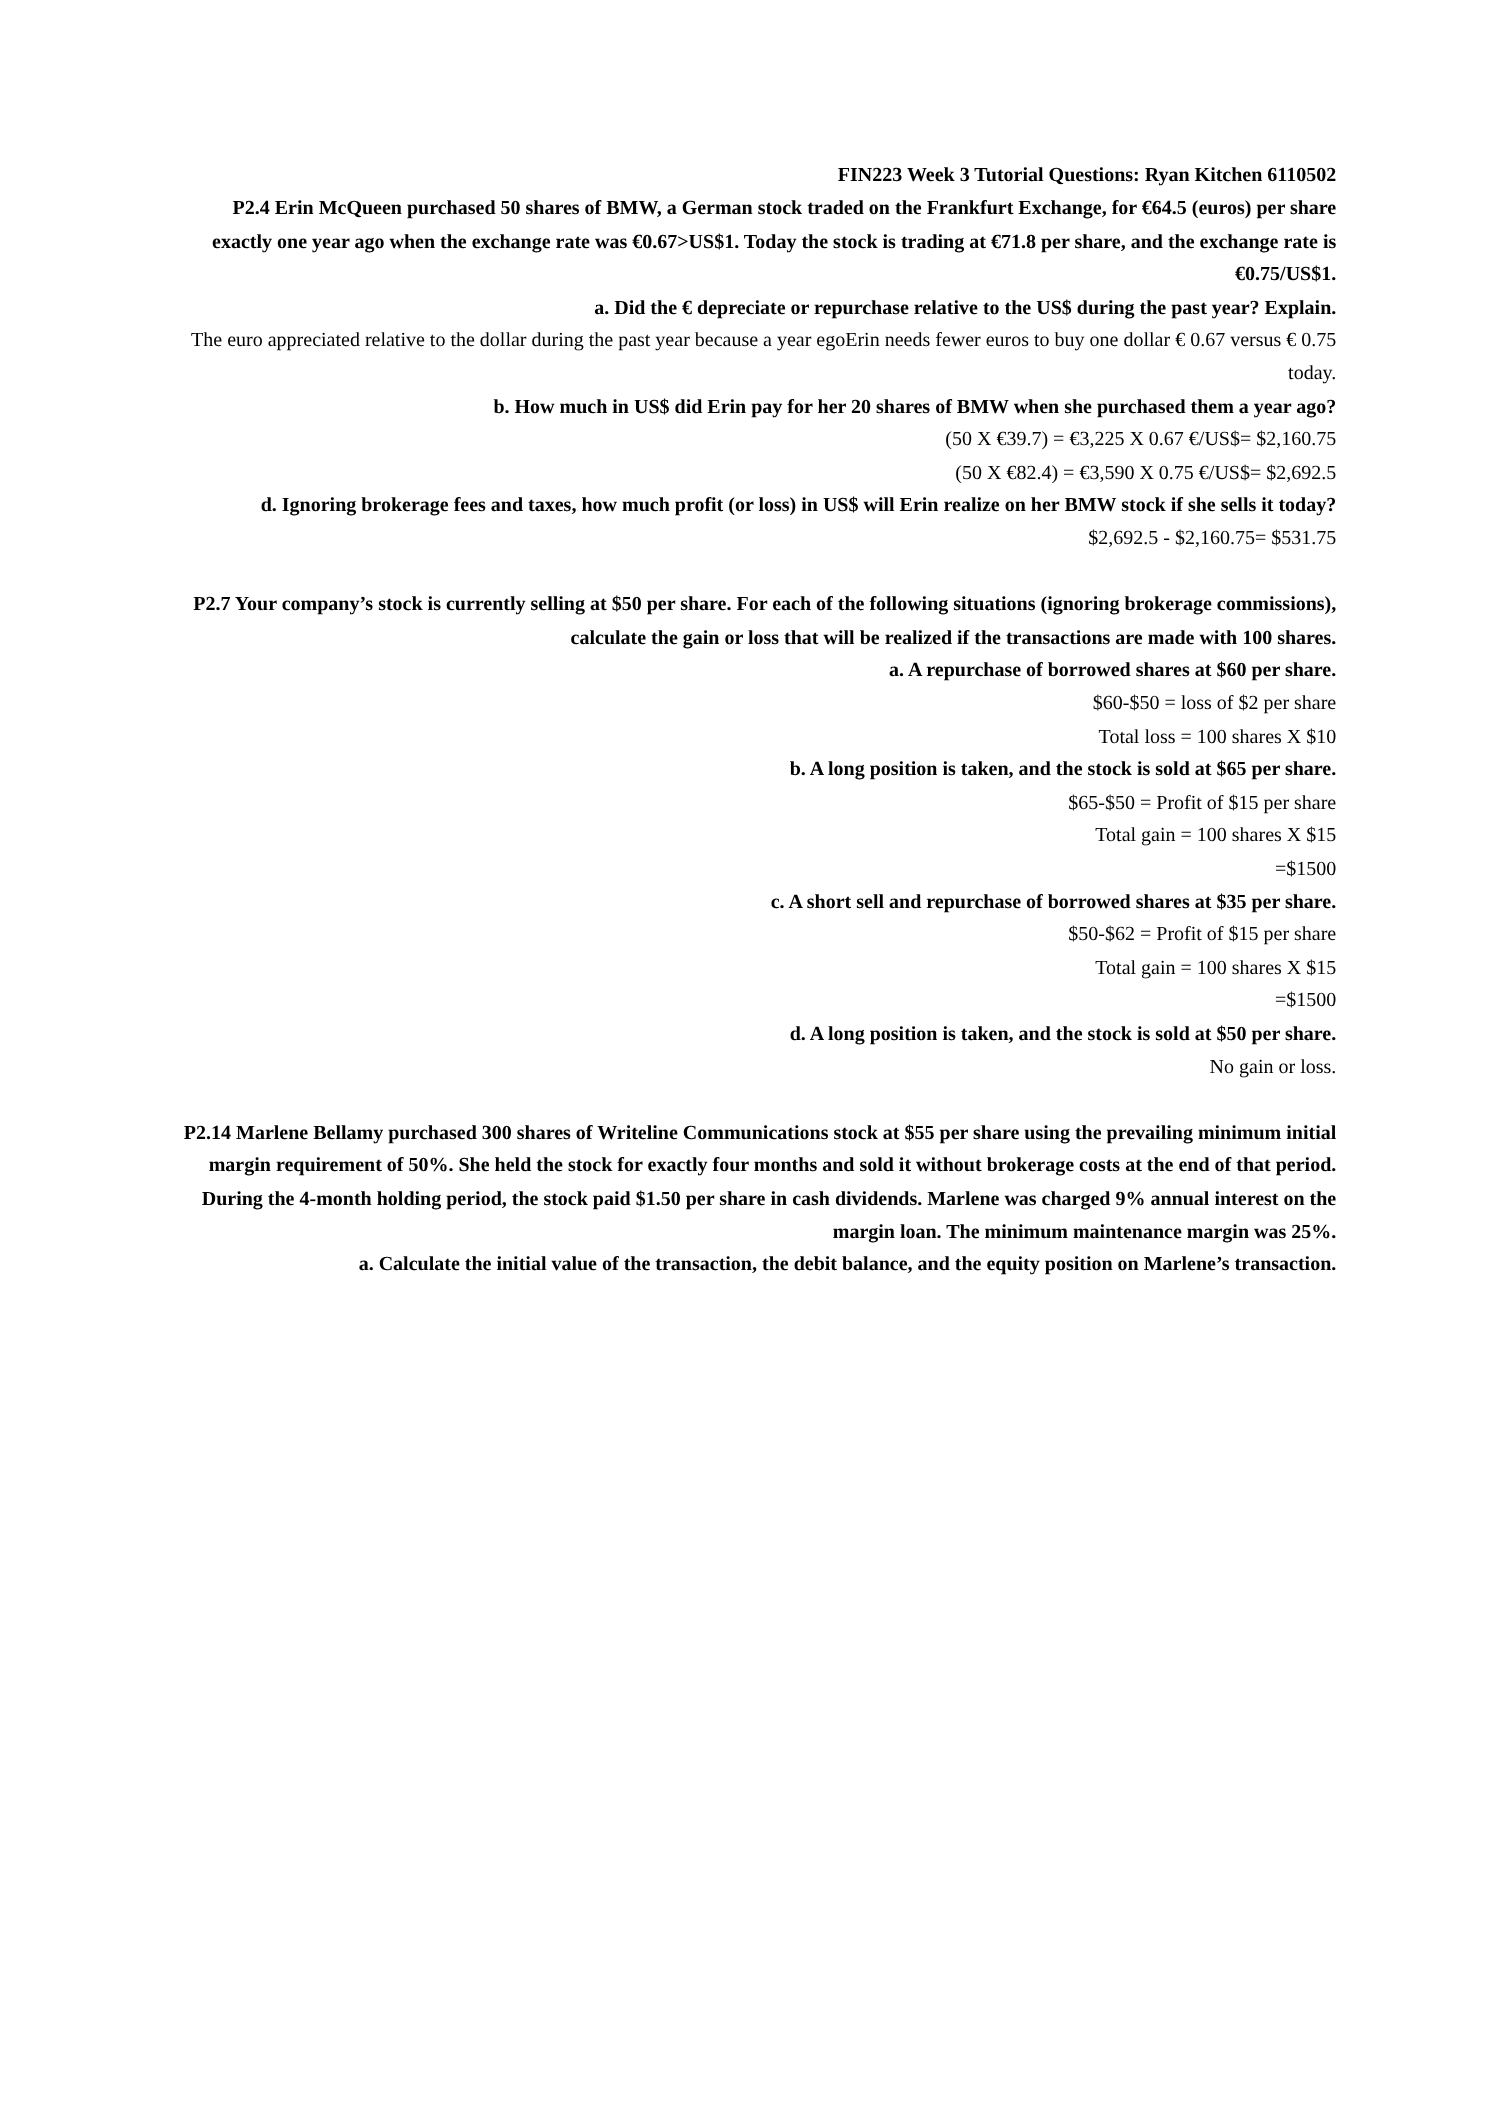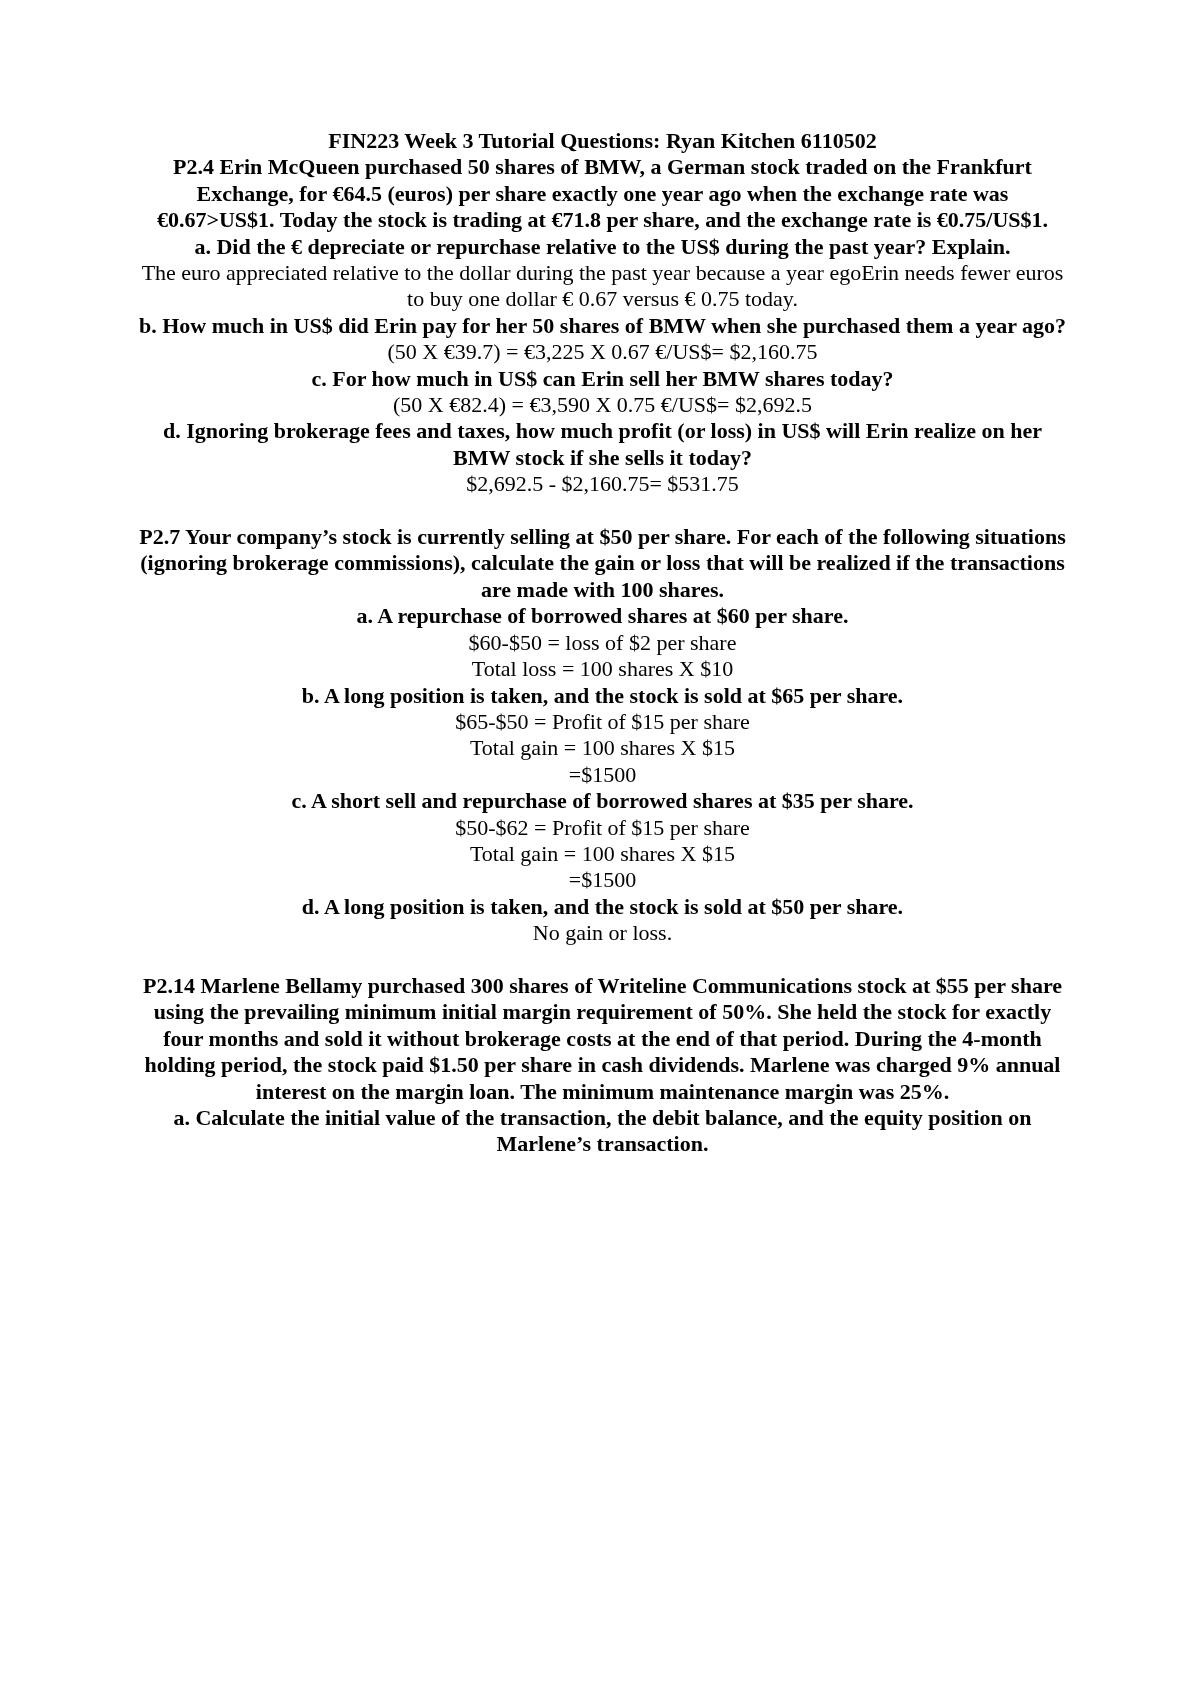--- a/index.html
+++ b/index.html
@@ -13,23 +13,23 @@
     color: #000000;
     font-family: "Liberation Serif", "DejaVu Serif", serif;
     overflow: hidden;
     position: relative;
   }
   .page {
     position: absolute;
     left: 136px;
     top: 128px;
     width: 933px;
-    font-size: 22px;
+    font-size: 16px;
     line-height: 26.4px;
-    text-align: center;
+    text-align: right;
   }
   .line {
     margin: 0;
     padding: 0;
     white-space: pre-wrap;
   }
   .bold {
     font-weight: bold;
   }
   .spacer {
@@ -39,23 +39,22 @@
 </head>
 <body>
 
 <div class="page">
 
   <p class="line bold">FIN223 Week 3 Tutorial Questions: Ryan Kitchen 6110502</p>
 
   <p class="line bold">P2.4 Erin McQueen purchased 50 shares of BMW, a German stock traded on the Frankfurt Exchange, for €64.5 (euros) per share exactly one year ago when the exchange rate was €0.67&gt;US$1. Today the stock is trading at €71.8 per share, and the exchange rate is €0.75/US$1.</p>
   <p class="line bold">a. Did the € depreciate or repurchase relative to the US$ during the past year? Explain.</p>
   <p class="line">The euro appreciated relative to the dollar during the past year because a year egoErin needs fewer euros to buy one dollar € 0.67 versus € 0.75 today.</p>
-  <p class="line bold">b. How much in US$ did Erin pay for her 50 shares of BMW when she purchased them a year ago?</p>
+  <p class="line bold">b. How much in US$ did Erin pay for her 20 shares of BMW when she purchased them a year ago?</p>
   <p class="line">(50 X €39.7) = €3,225 X 0.67 €/US$= $2,160.75</p>
-  <p class="line bold">c. For how much in US$ can Erin sell her BMW shares today?</p>
   <p class="line">(50 X €82.4) = €3,590 X 0.75 €/US$= $2,692.5</p>
   <p class="line bold">d. Ignoring brokerage fees and taxes, how much profit (or loss) in US$ will Erin realize on her BMW stock if she sells it today?</p>
   <p class="line">$2,692.5 - $2,160.75= $531.75</p>
 
   <div class="spacer"></div>
 
   <p class="line bold">P2.7 Your company’s stock is currently selling at $50 per share. For each of the following situations (ignoring brokerage commissions), calculate the gain or loss that will be realized if the transactions are made with 100 shares.</p>
   <p class="line bold">a. A repurchase of borrowed shares at $60 per share.</p>
   <p class="line">$60-$50 = loss of $2 per share</p>
   <p class="line">Total loss = 100 shares X $10</p>

